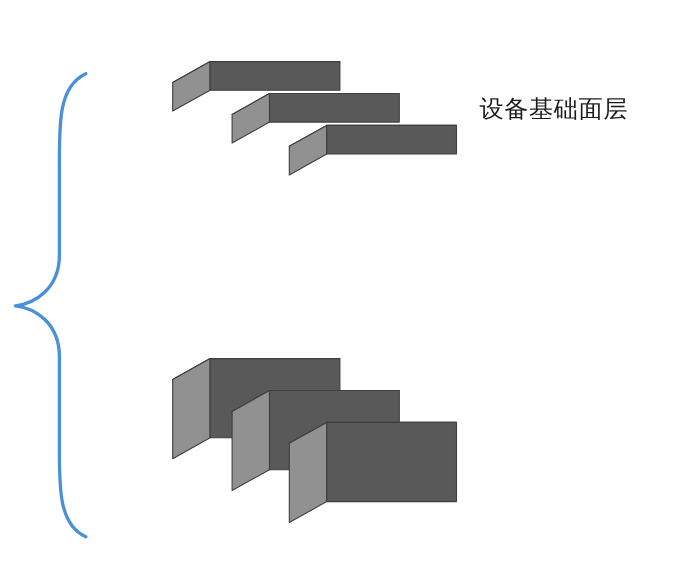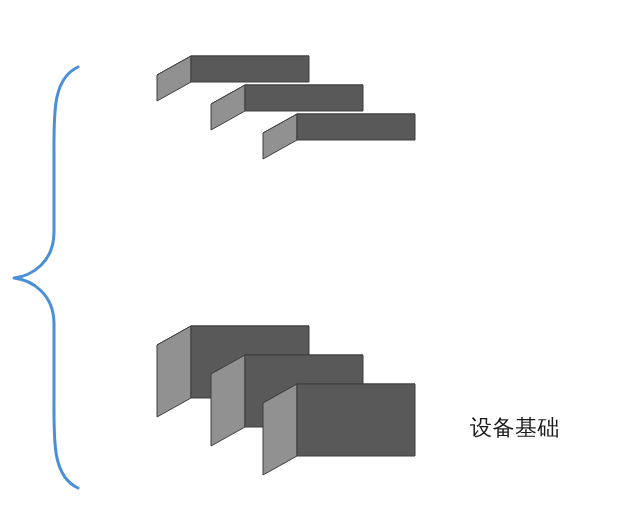--- a/index.html
+++ b/index.html
@@ -87,16 +87,16 @@
           </g>
           <g>
             <polygon points="263,403 297,384 415,384 381,403" fill="#8c8c8c" stroke="#3f3f3f" stroke-width="1" stroke-linejoin="round"></polygon>
             <polygon points="263,403 263,475 297,456 297,384" fill="#919191" stroke="#3f3f3f" stroke-width="1" stroke-linejoin="round"></polygon>
             <polygon points="297,384 415,384 415,456 297,456" fill="#595959" stroke="#3f3f3f" stroke-width="1" stroke-linejoin="round"></polygon>
           </g>
         </g>
       </g>
   </svg>
 
+  <div class="label" id="label-top">设备基础面层</div>
 
-  <div class="label" id="label-bottom">设备基础</div>
 
 </div>
 
 </body></html>

